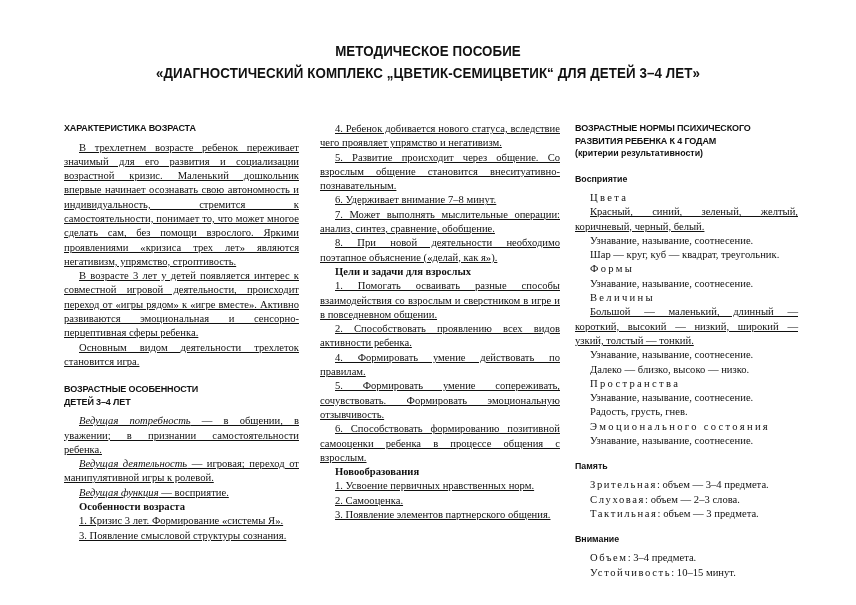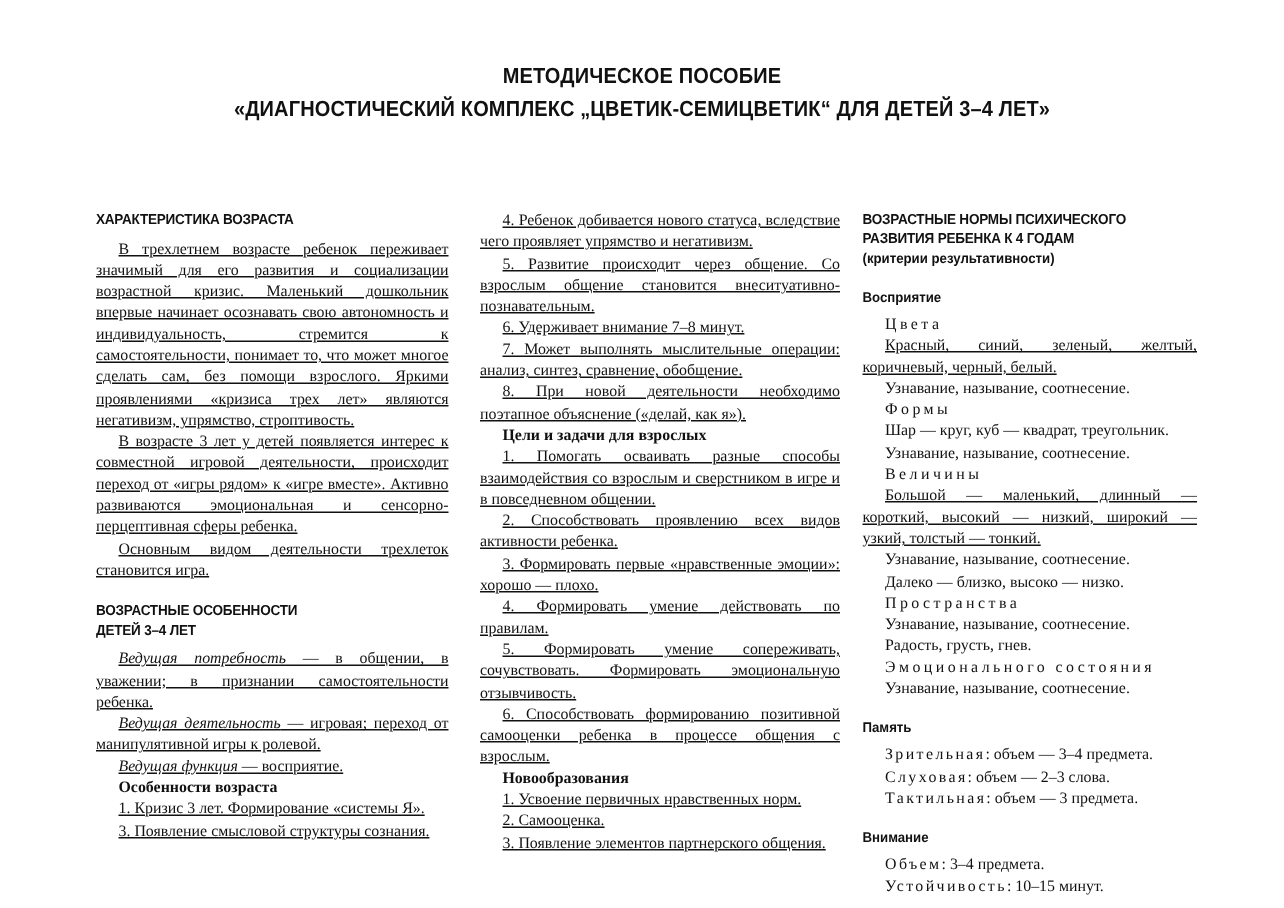--- a/index.html
+++ b/index.html
@@ -1,20 +1,20 @@
 <!DOCTYPE html>
 <html><head>
   <meta charset="utf-8">
   <style>
     html, body { margin: 0; padding: 0; background: #ffffff; }
     body { width: 856px; height: 605px; position: relative; overflow: hidden; color: #111111; }
     .page-title { position: absolute; left: 0; top: 40px; width: 856px; text-align: center;
       font-family: "Liberation Sans", sans-serif; font-weight: bold; font-size: 14.5px; line-height: 22px;
       transform: scaleX(0.92); transform-origin: 428px 0; letter-spacing: 0.1px; }
-    .col { position: absolute; top: 141px; font-family: "Liberation Serif", serif; font-size: 10.6px; line-height: 14.3px; text-align: justify; }
+    .col { position: absolute; top: 122px; font-family: "Liberation Serif", serif; font-size: 10.6px; line-height: 14.3px; text-align: justify; }
     .col1 { left: 64px; width: 235px; }
     .col2 { left: 320px; width: 240px; }
     .col3 { left: 575px; width: 223px; }
     .h { font-family: "Liberation Sans", sans-serif; font-weight: bold; font-size: 9.6px; line-height: 12.5px;
       text-align: left; letter-spacing: -0.15px; transform: scaleX(0.94); transform-origin: 0 0; width: 106%; }
     .h-sub { font-family: "Liberation Sans", sans-serif; font-weight: bold; font-size: 9.4px; line-height: 12px; text-align: left;
       transform: scaleX(0.94); transform-origin: 0 0; }
     .p { text-indent: 15px; margin: 0; text-decoration: underline; }
     .ind { padding-left: 15px; text-indent: 0; margin: 0; }
     .sub { font-weight: bold; padding-left: 15px; margin: 0; font-family: Liberation Serif, serif; }
@@ -55,21 +55,20 @@
 
 <div class="col col2">
   <p class="p">4. Ребенок добивается нового статуса, вследствие чего проявляет упрямство и негативизм.</p>
   <p class="p">5. Развитие происходит через общение. Со взрослым общение становится внеситуативно-познавательным.</p>
   <p class="p">6. Удерживает внимание 7–8 минут.</p>
   <p class="p">7. Может выполнять мыслительные операции: анализ, синтез, сравнение, обобщение.</p>
   <p class="p">8. При новой деятельности необходимо поэтапное объяснение («делай, как я»).</p>
   <p class="sub">Цели и задачи для взрослых</p>
   <p class="p">1. Помогать осваивать разные способы взаимодействия со взрослым и сверстником в игре и в повседневном общении.</p>
   <p class="p">2. Способствовать проявлению всех видов активности ребенка.</p>
-  <p class="p">3. Формировать первые «нравственные эмоции»: хорошо — плохо.</p>
   <p class="p">4. Формировать умение действовать по правилам.</p>
   <p class="p">5. Формировать умение сопереживать, сочувствовать. Формировать эмоциональную отзывчивость.</p>
   <p class="p">6. Способствовать формированию позитивной самооценки ребенка в процессе общения с взрослым.</p>
   <p class="sub">Новообразования</p>
   <p class="p">1. Усвоение первичных нравственных норм.</p>
   <p class="p">2. Самооценка.</p>
   <p class="p">3. Появление элементов партнерского общения.</p>
 </div>
 
 <div class="col col3">
@@ -77,22 +76,22 @@
     <div>ВОЗРАСТНЫЕ НОРМЫ ПСИХИЧЕСКОГО</div>
     <div>РАЗВИТИЯ РЕБЕНКА К 4 ГОДАМ</div>
   </div>
   <div class="h-sub">(критерии результативности)</div>
   <div class="gap14"></div>
   <div class="h-sub">Восприятие</div>
   <div class="gap6"></div>
   <p class="ind sp">Цвета</p>
   <p class="p">Красный, синий, зеленый, желтый, коричневый, черный, белый.</p>
   <p class="ind">Узнавание, называние, соотнесение.</p>
+  <p class="ind">Шар — круг, куб — квадрат, треугольник.</p>
   <p class="ind sp">Формы</p>
-  <p class="ind">Шар — круг, куб — квадрат, треугольник.</p>
   <p class="ind">Узнавание, называние, соотнесение.</p>
   <p class="ind sp">Величины</p>
   <p class="p">Большой — маленький, длинный — короткий, высокий — низкий, широкий — узкий, толстый — тонкий.</p>
   <p class="ind">Узнавание, называние, соотнесение.</p>
   <p class="ind">Далеко — близко, высоко — низко.</p>
   <p class="ind sp">Пространства</p>
   <p class="ind">Узнавание, называние, соотнесение.</p>
   <p class="ind">Радость, грусть, гнев.</p>
   <p class="ind sp">Эмоционального состояния</p>
   <p class="ind">Узнавание, называние, соотнесение.</p>

